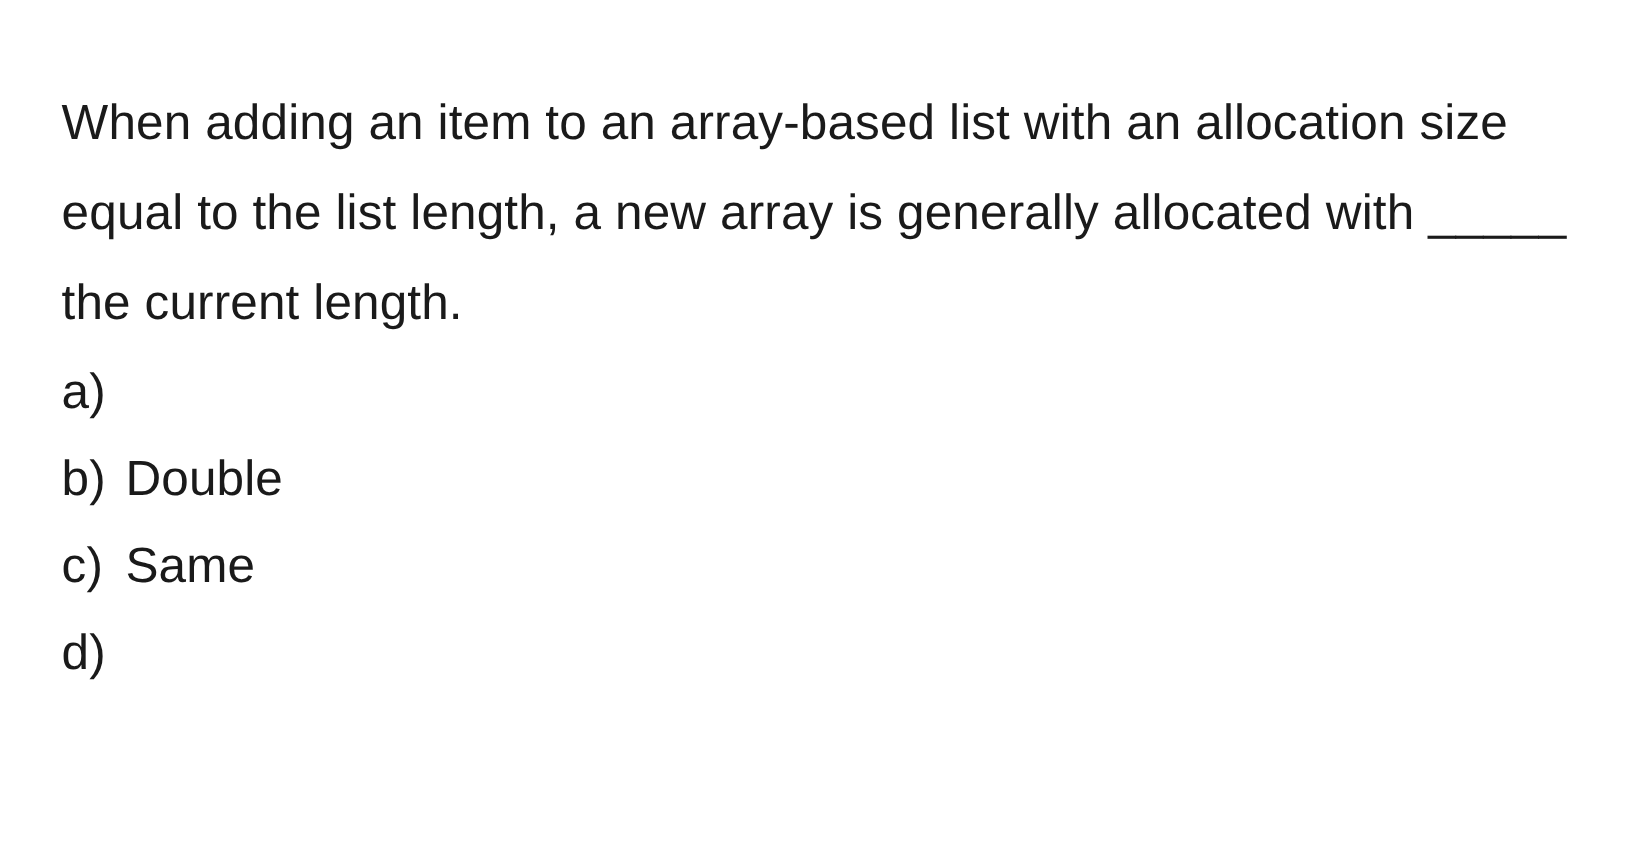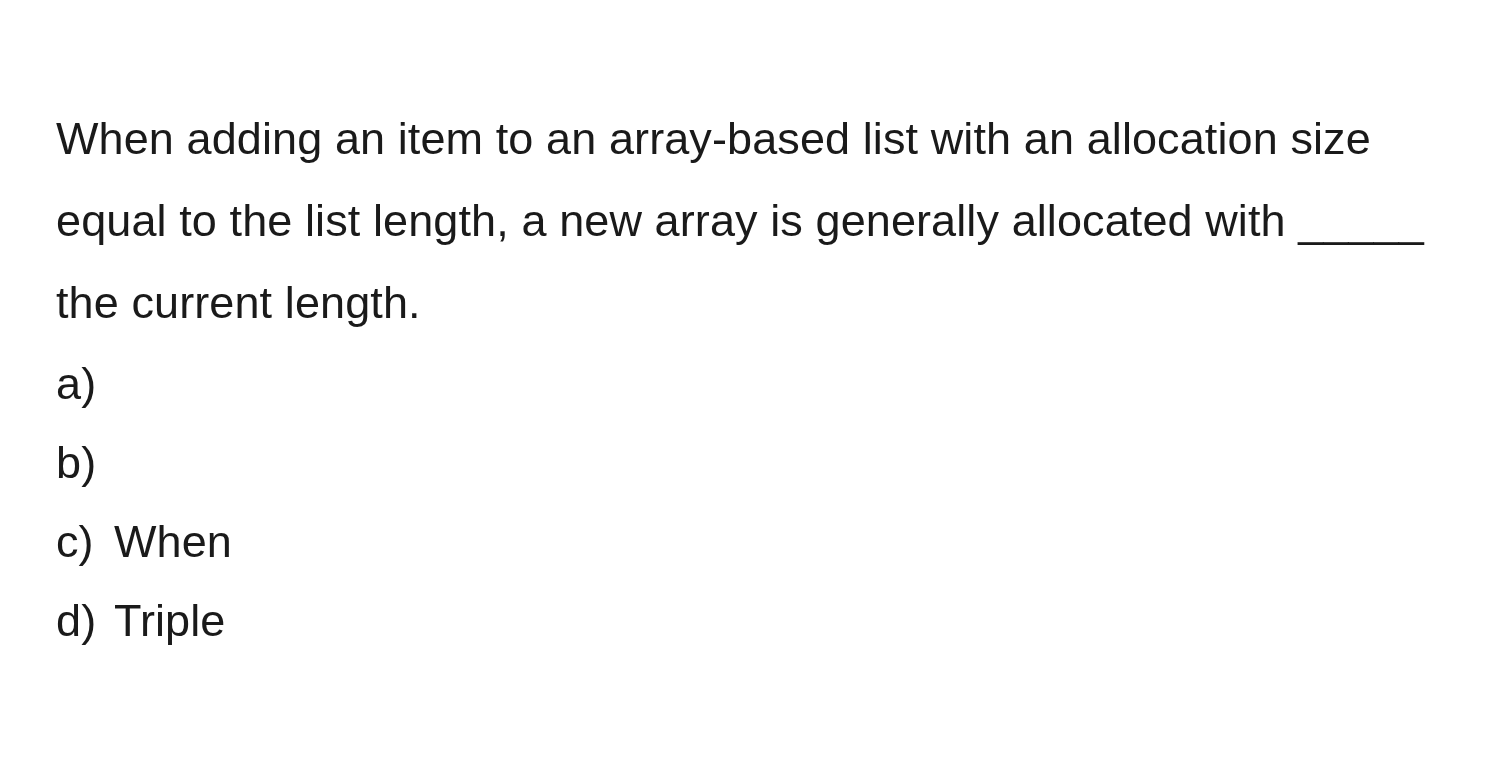--- a/index.html
+++ b/index.html
@@ -6,21 +6,21 @@
     margin: 0;
     padding: 0;
     width: 1500px;
     height: 776px;
     background: #ffffff;
     font-family: -apple-system, BlinkMacSystemFont, "Segoe UI", Helvetica, Arial, sans-serif;
     color: #1a1a1a;
     overflow: hidden;
   }
   .container {
-    padding-top: 98px;
+    padding-top: 70px;
     padding-left: 56px;
     padding-right: 56px;
     box-sizing: border-box;
   }
   .question-text {
     font-size: 45px;
     line-height: 1.82;
     letter-spacing: 0.1px;
     font-weight: 400;
     color: #1a1a1a;
@@ -44,23 +44,23 @@
 <body>
 
 <div class="container">
   <div class="question-text">When adding an item to an array-based list with an allocation size equal to the list length, a new array is generally allocated with _____ the current length.</div>
   <div class="options">
     <div class="option">
       <span class="option-label">a)</span>
     </div>
     <div class="option">
       <span class="option-label">b)</span>
+      <span>Double</span>
     </div>
     <div class="option">
       <span class="option-label">c)</span>
-      <span>When</span>
+      <span>Same</span>
     </div>
     <div class="option">
       <span class="option-label">d)</span>
-      <span>Triple</span>
     </div>
   </div>
 </div>
 
 </body></html>

